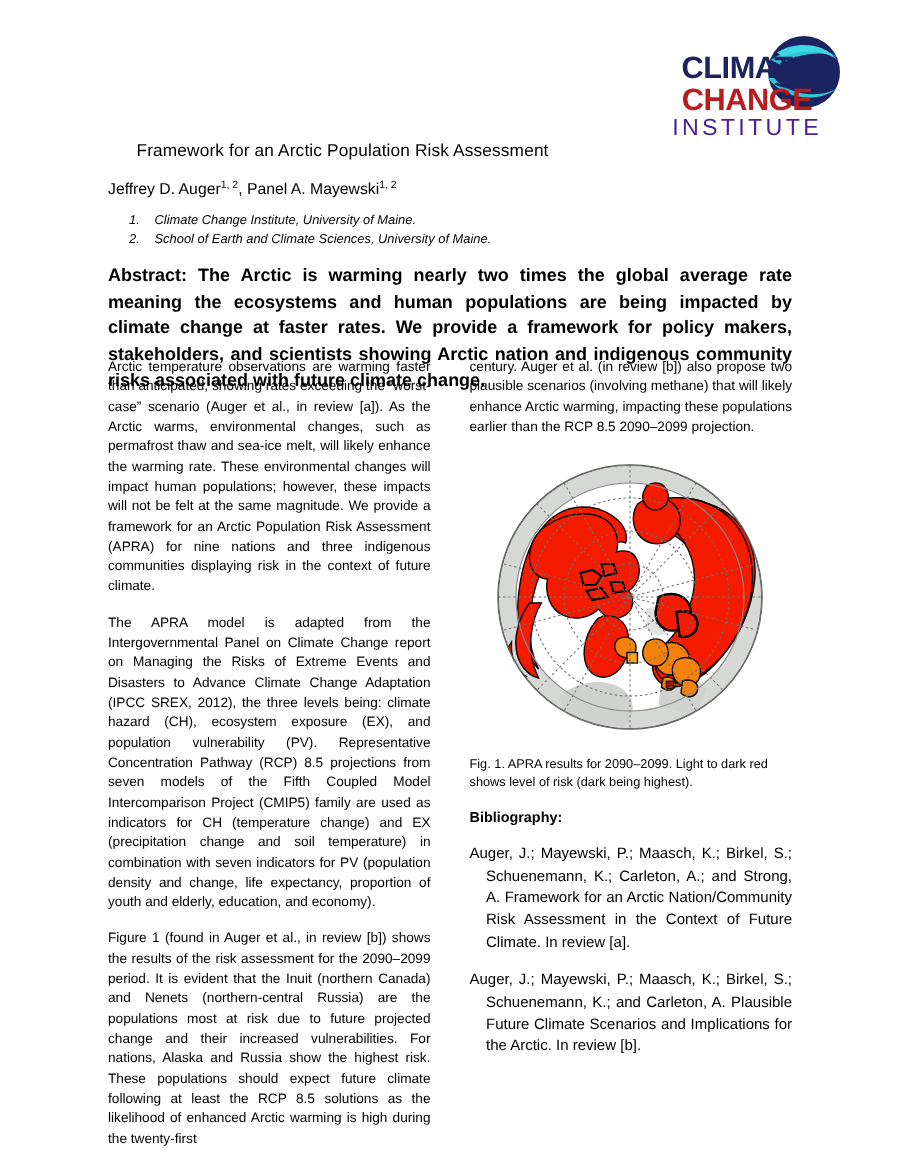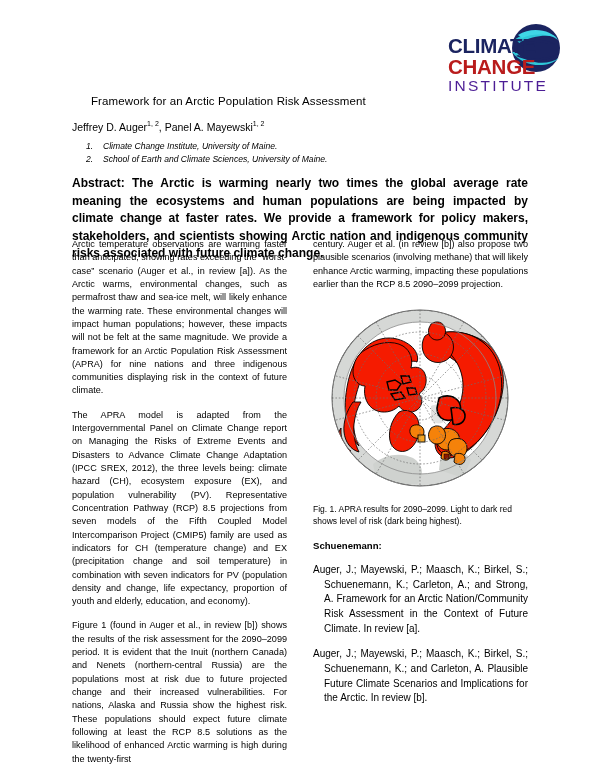--- a/index.html
+++ b/index.html
@@ -35,21 +35,21 @@
     position: absolute;
     right: 0px;
     top: 0px;
     width: 56px;
     height: 56px;
   }
   .logo-text {
     position: absolute;
     right: 14px;
     top: 14px;
-    text-align: left;
+    text-align: center;
     line-height: 1.0;
   }
   .logo-line1, .logo-line2 {
     font-weight: bold;
     font-size: 20.5px;
     letter-spacing: -0.3px;
     display: block;
   }
   .logo-line3 {
     font-size: 15.5px;
@@ -295,19 +295,19 @@
           </g>
 
           <circle cx="107" cy="96" r="88" fill="none" stroke="#555555" stroke-width="1.1"></circle>
           <circle cx="107" cy="96" r="76" fill="none" stroke="#8a8a8a" stroke-width="0.8"></circle>
         </g>
       </svg>
     </div>
 
     <p class="figcaption">Fig. 1. APRA results for 2090–2099. Light to dark red shows level of risk (dark being highest).</p>
 
-    <div class="biblio-head">Schuenemann:</div>
+    <div class="biblio-head">Bibliography:</div>
 
     <p class="biblio-entry">Auger, J.; Mayewski, P.; Maasch, K.; Birkel, S.; Schuenemann, K.; Carleton, A.; and Strong, A. Framework for an Arctic Nation/Community Risk Assessment in the Context of Future Climate. In review [a].</p>
     <p class="biblio-entry">Auger, J.; Mayewski, P.; Maasch, K.; Birkel, S.; Schuenemann, K.; and Carleton, A. Plausible Future Climate Scenarios and Implications for the Arctic. In review [b].</p>
   </div>
 
 </div>
 
 </body></html>

